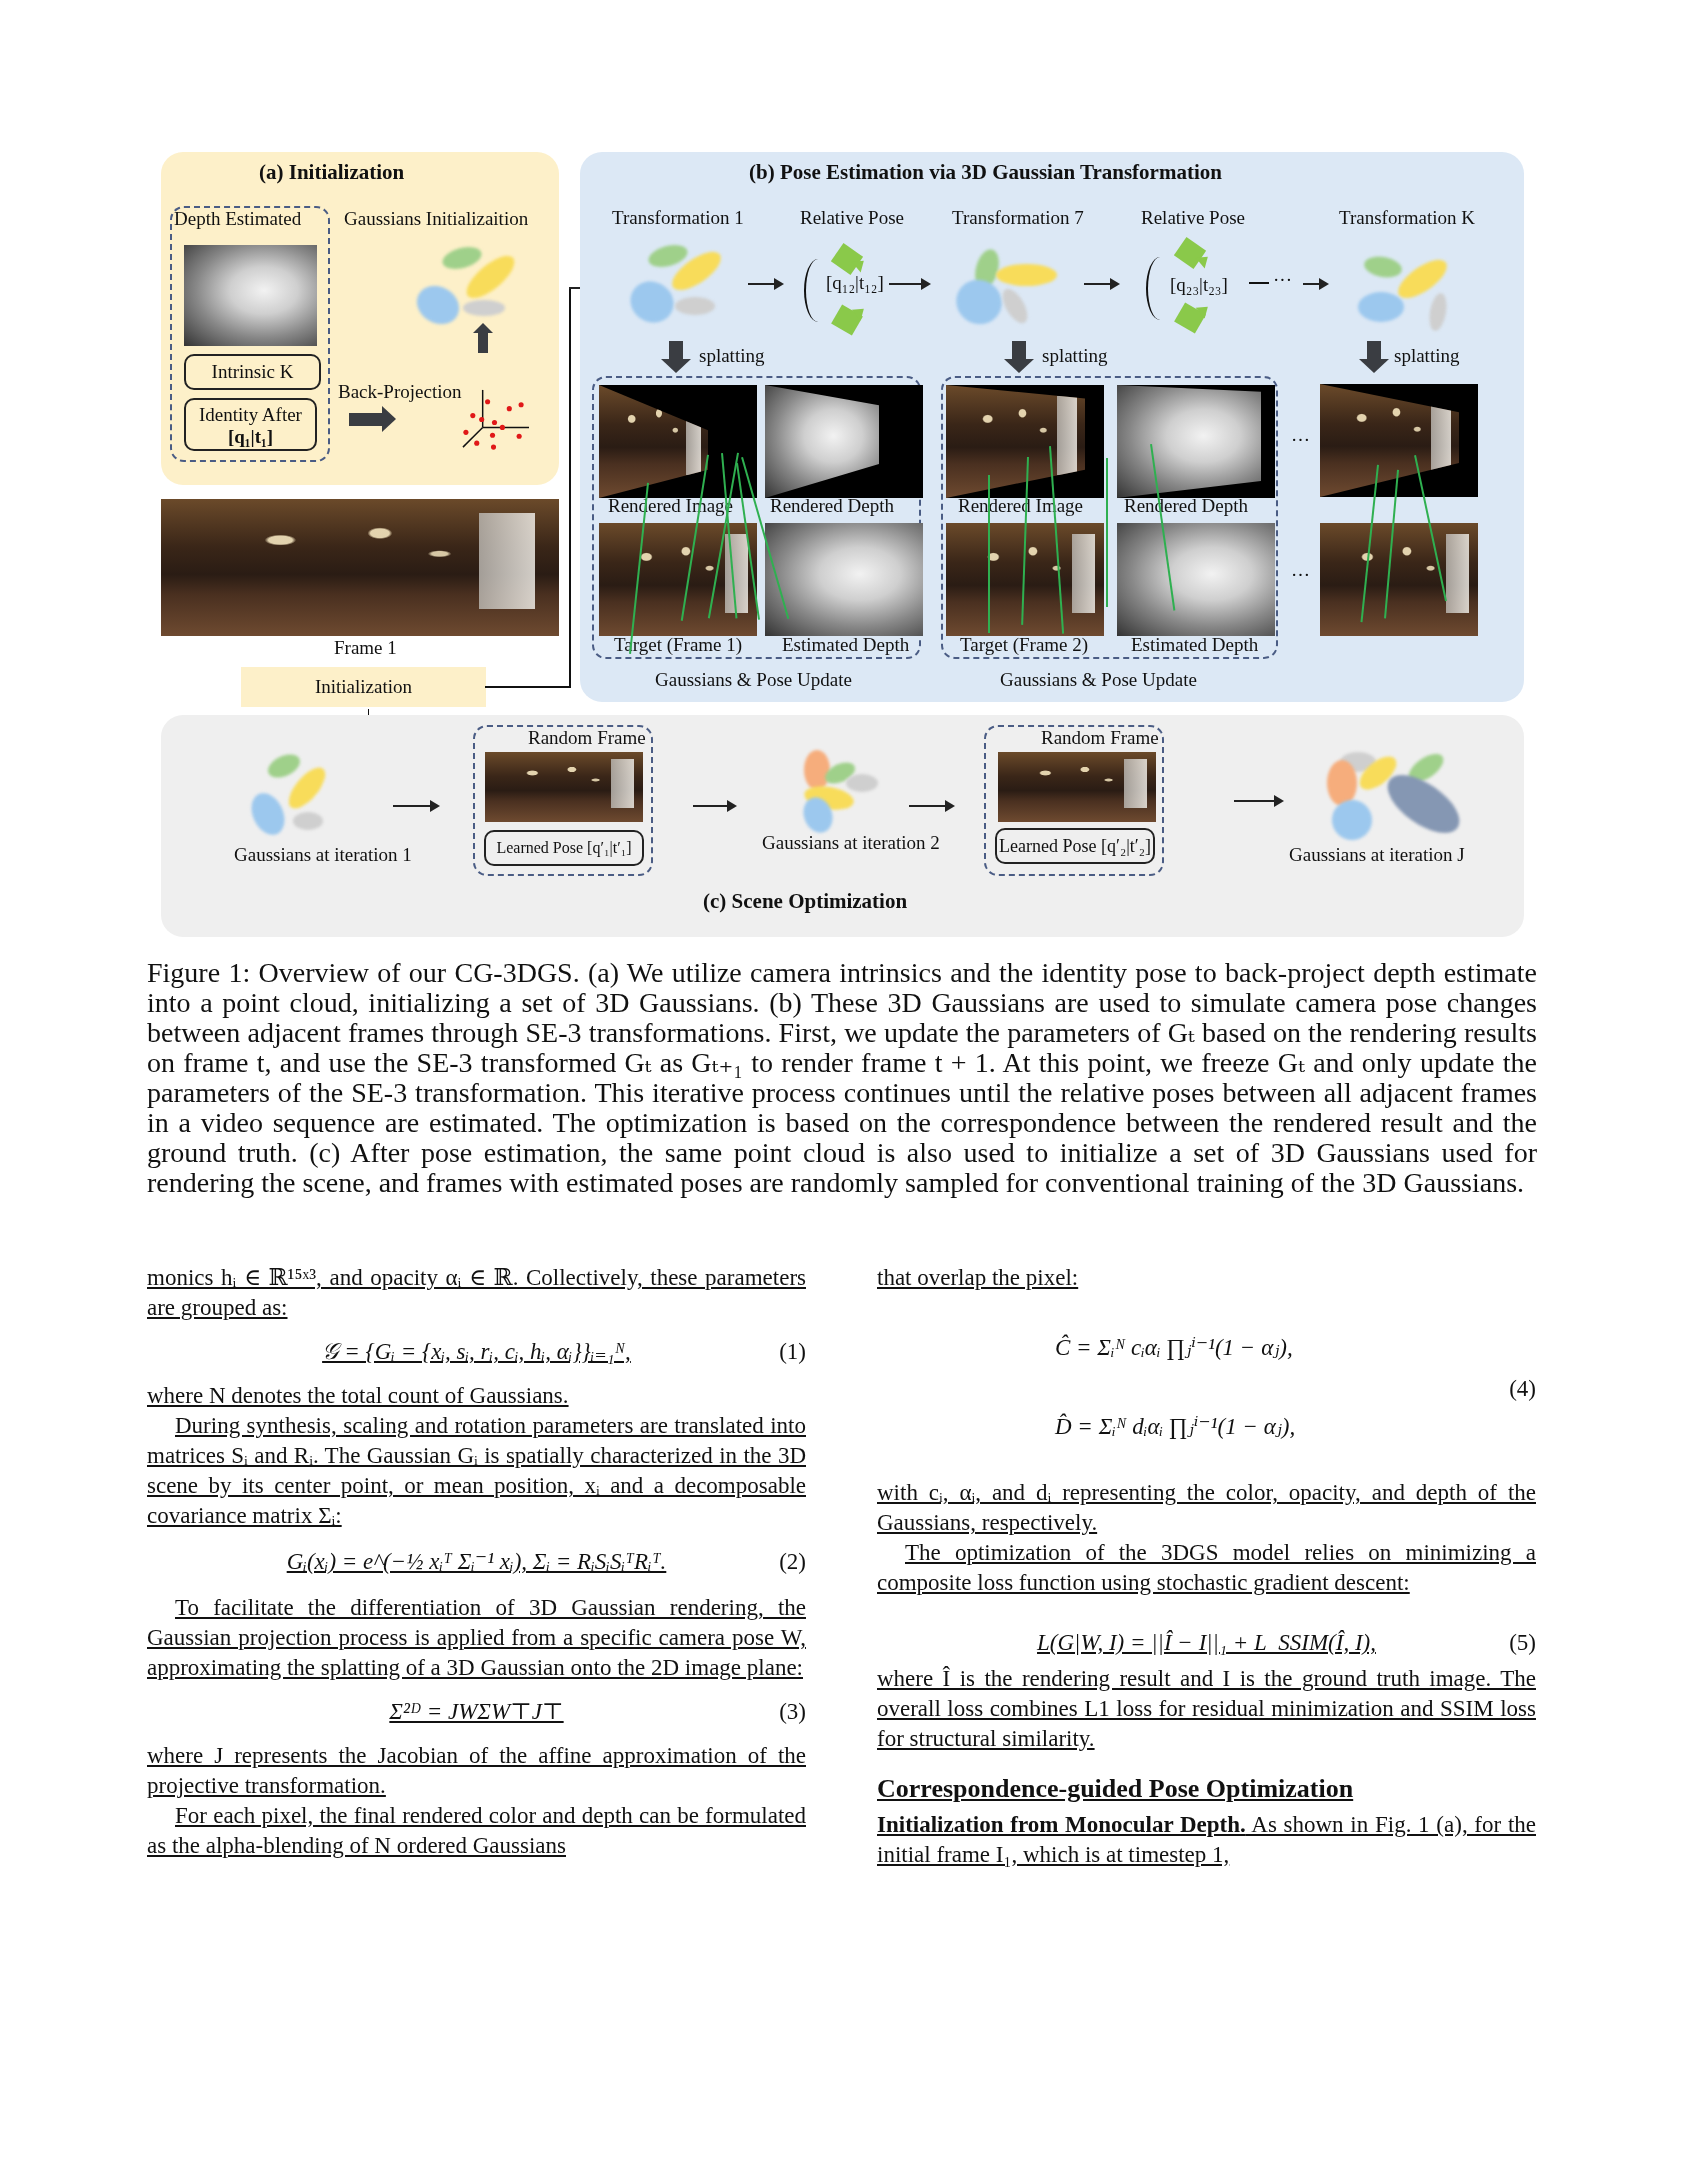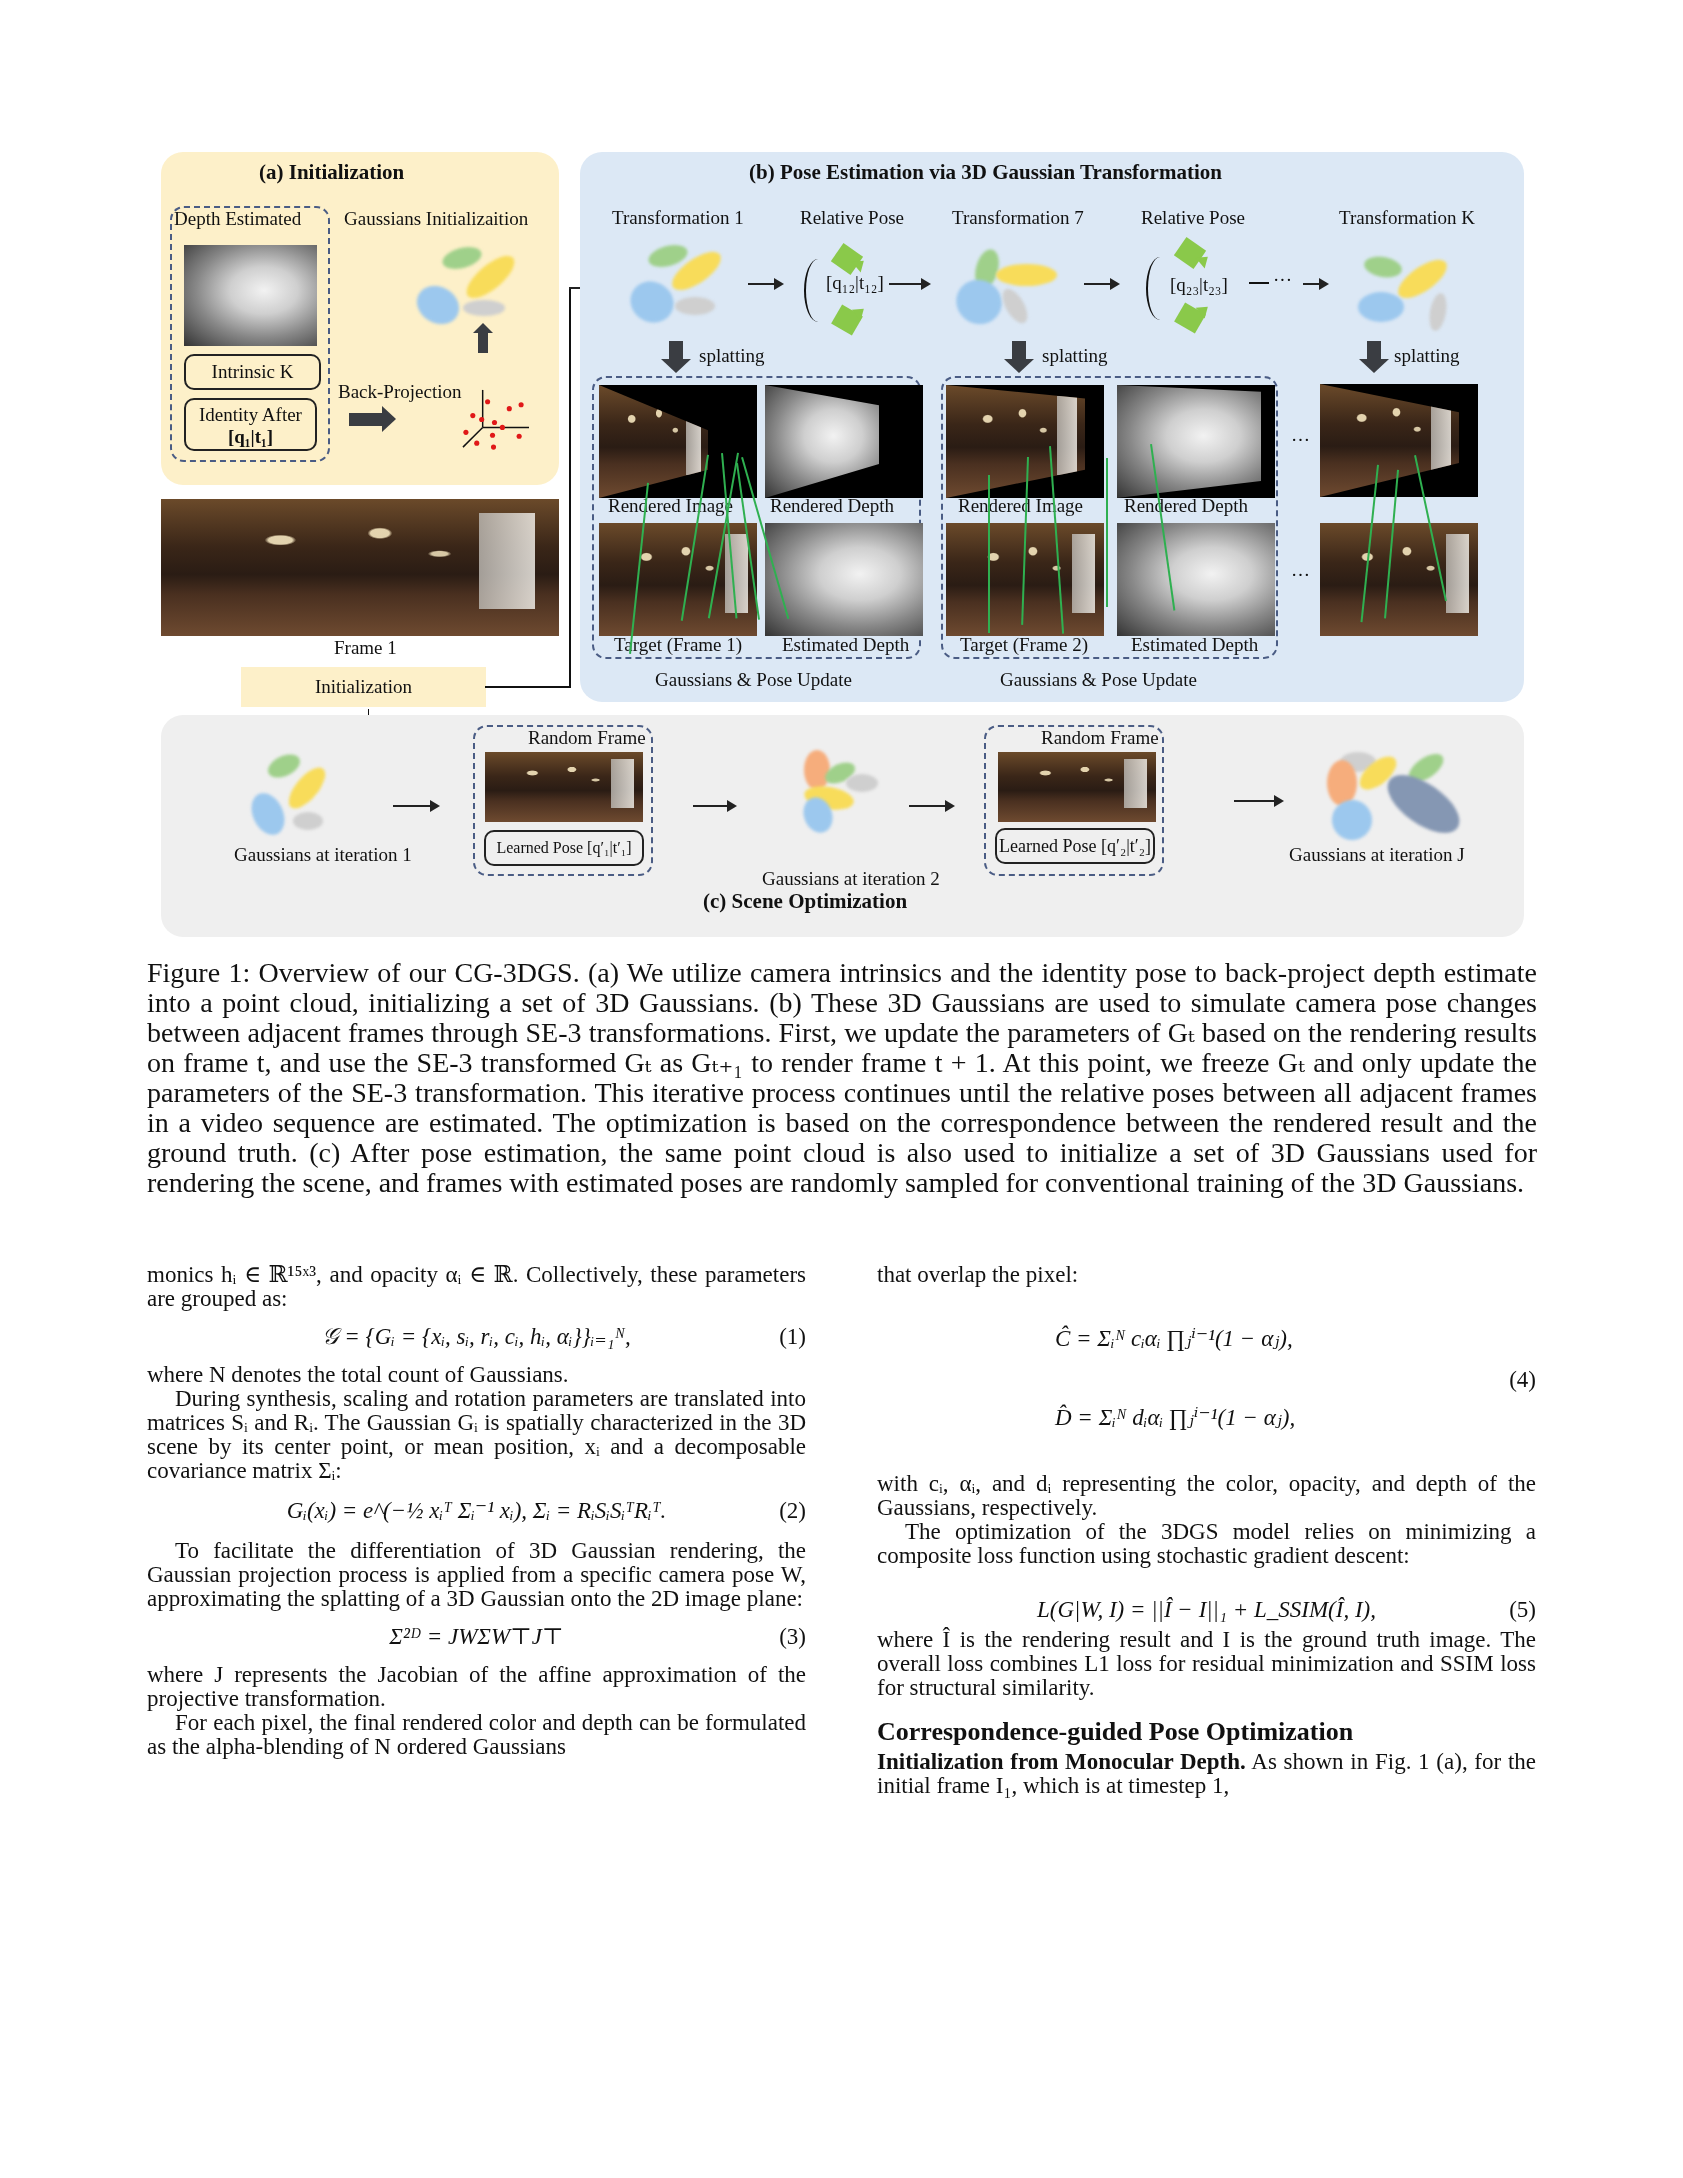--- a/index.html
+++ b/index.html
@@ -21,21 +21,21 @@
       linear-gradient(180deg,#6b4a2a 0%,#3a2618 35%,#2a1c14 55%,#4a3020 70%,#6e4a30 100%);}
   .hall::after{content:"";position:absolute;right:6%;top:10%;width:14%;height:70%;background:linear-gradient(90deg,#b8b4ae,#efece6);opacity:.85;}
   .depth{background:radial-gradient(ellipse at 60% 45%,#f2f2f2 0%,#cfcfcf 30%,#888 60%,#333 100%);}
   .blk{background:#000;}
   .arrowline{position:absolute;height:2px;background:#222;}
   .arrowline::after{content:"";position:absolute;right:-2px;top:-5px;border-left:10px solid #222;border-top:6px solid transparent;border-bottom:6px solid transparent;}
   .fatdown{position:absolute;width:14px;height:20px;background:#3a3d42;}
   .fatdown::after{content:"";position:absolute;left:-8px;top:18px;border-top:14px solid #3a3d42;border-left:15px solid transparent;border-right:15px solid transparent;}
   .blob{position:absolute;border-radius:50%;filter:blur(1.5px);}
   .caption{position:absolute;left:147px;top:958px;width:1390px;font-size:28px;line-height:30px;text-align:justify;}
-  .col{position:absolute;font-size:23px;line-height:24px;text-align:justify;}
+  .col{position:absolute;font-size:23px;line-height:30px;text-align:justify;text-decoration:underline;}
   .col p{margin:0;}
   .ind{text-indent:28px;}
   .eq{position:relative;text-align:center;margin:12px 0;}
   .eqn{position:absolute;right:0;top:0;}
   .mi{font-style:italic;}
   .bf{font-weight:bold;}
   .sect{font-weight:bold;font-size:26px;margin-top:20px;margin-bottom:6px;}
   .green{position:absolute;height:2px;background:#2fb050;transform-origin:0 0;}
 </style>
 </head>
@@ -211,21 +211,21 @@
   <div class="img hall" style="left:485px;top:752px;width:158px;height:70px;"></div>
   <div class="rbox" style="left:484px;top:830px;width:156px;height:32px;line-height:32px;font-size:16px;">Learned Pose  [q′₁|t′₁]</div>
 
   <div class="arrowline" style="left:693px;top:805px;width:42px;"></div>
 
   <div class="blob" style="left:804px;top:750px;width:26px;height:40px;background:#f6ad7c;"></div>
   <div class="blob" style="left:824px;top:764px;width:32px;height:18px;background:#9fd08a;transform:rotate(-25deg);"></div>
   <div class="blob" style="left:846px;top:774px;width:32px;height:18px;background:#cfcfcf;"></div>
   <div class="blob" style="left:804px;top:787px;width:50px;height:22px;background:#f8dc5a;transform:rotate(10deg);"></div>
   <div class="blob" style="left:804px;top:797px;width:28px;height:36px;background:#9cc8ee;transform:rotate(-20deg);"></div>
-  <div class="lbl" style="left:762px;top:868px;text-align:center;">Gaussians at iteration 2</div>
+  <div class="lbl" style="left:762px;top:832px;text-align:center;">Gaussians at iteration 2</div>
   <div class="arrowline" style="left:909px;top:805px;width:44px;"></div>
 
   <div class="dash" style="left:984px;top:725px;width:176px;height:147px;"></div>
   <div class="lbl" style="left:1041px;top:727px;">Random Frame</div>
   <div class="img hall" style="left:998px;top:752px;width:158px;height:70px;"></div>
   <div class="rbox" style="left:995px;top:828px;width:156px;height:32px;line-height:32px;font-size:18px;">Learned Pose  [q′₂|t′₂]</div>
 
   <div class="arrowline" style="left:1234px;top:800px;width:48px;"></div>
 
   <div class="blob" style="left:1340px;top:752px;width:36px;height:20px;background:#cfcfcf;"></div>

